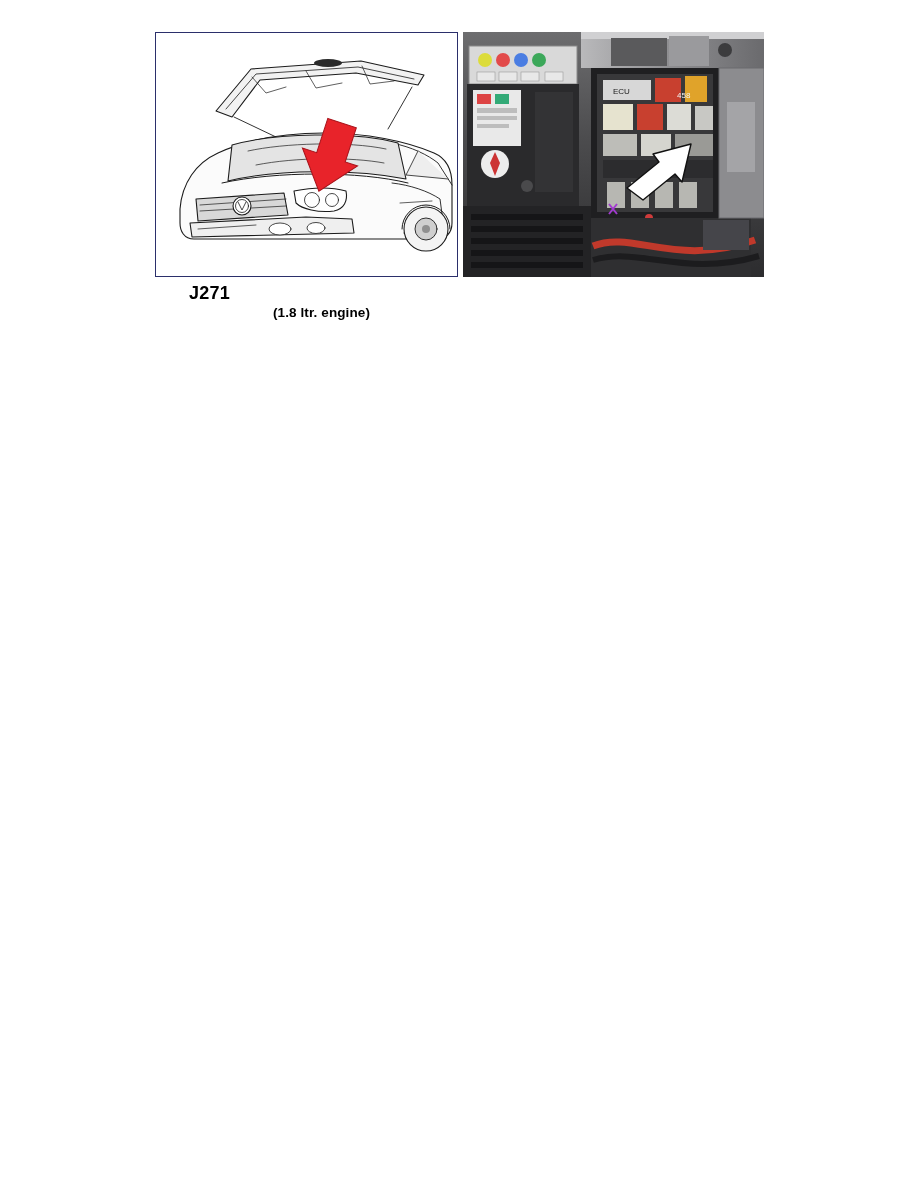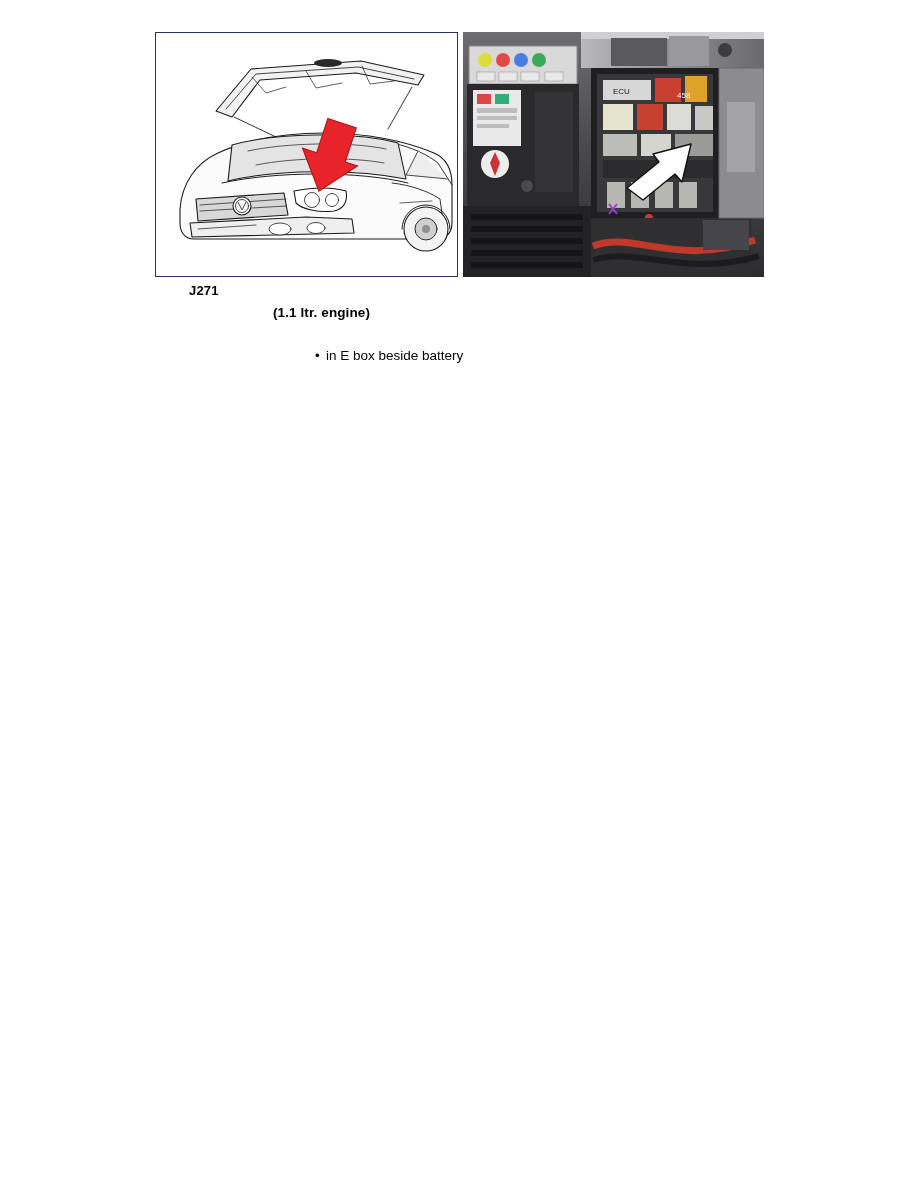--- a/index.html
+++ b/index.html
@@ -67,21 +67,21 @@
   .caption-row {
     position: absolute;
     left: 155px;
     top: 283px;
     width: 700px;
   }
   .cap-code {
     position: absolute;
     left: 34px;
     top: 0;
-    font-size: 13px;
+    font-size: 18px;
     font-weight: bold;
     letter-spacing: .2px;
   }
   .cap-title {
     position: absolute;
     left: 118px;
     top: 0;
     width: 560px;
     font-size: 13.5px;
     font-weight: bold;
@@ -269,23 +269,20 @@
           <path d="M164 156 L196 130 L190 122 L228 112 L219 150 L212 142 L180 168 Z" fill="#ffffff" stroke="#111111" stroke-width="1.4" stroke-linejoin="round"></path>
         </g>
       </svg>
     </div>
   </div>
 
   <div class="caption-row">
     <div class="cap-code">J271</div>
     <div class="cap-title">
       <br>
-      <span>(1.1 ltr. engine)</span>
+      <span>(1.8 ltr. engine)</span>
     </div>
   </div>
 
   <div class="bullets">
-    <div class="bullet">
-      <span class="dot">•</span><span>in E box beside battery</span>
-    </div>
   </div>
 
 </div>
 
 </body></html>

